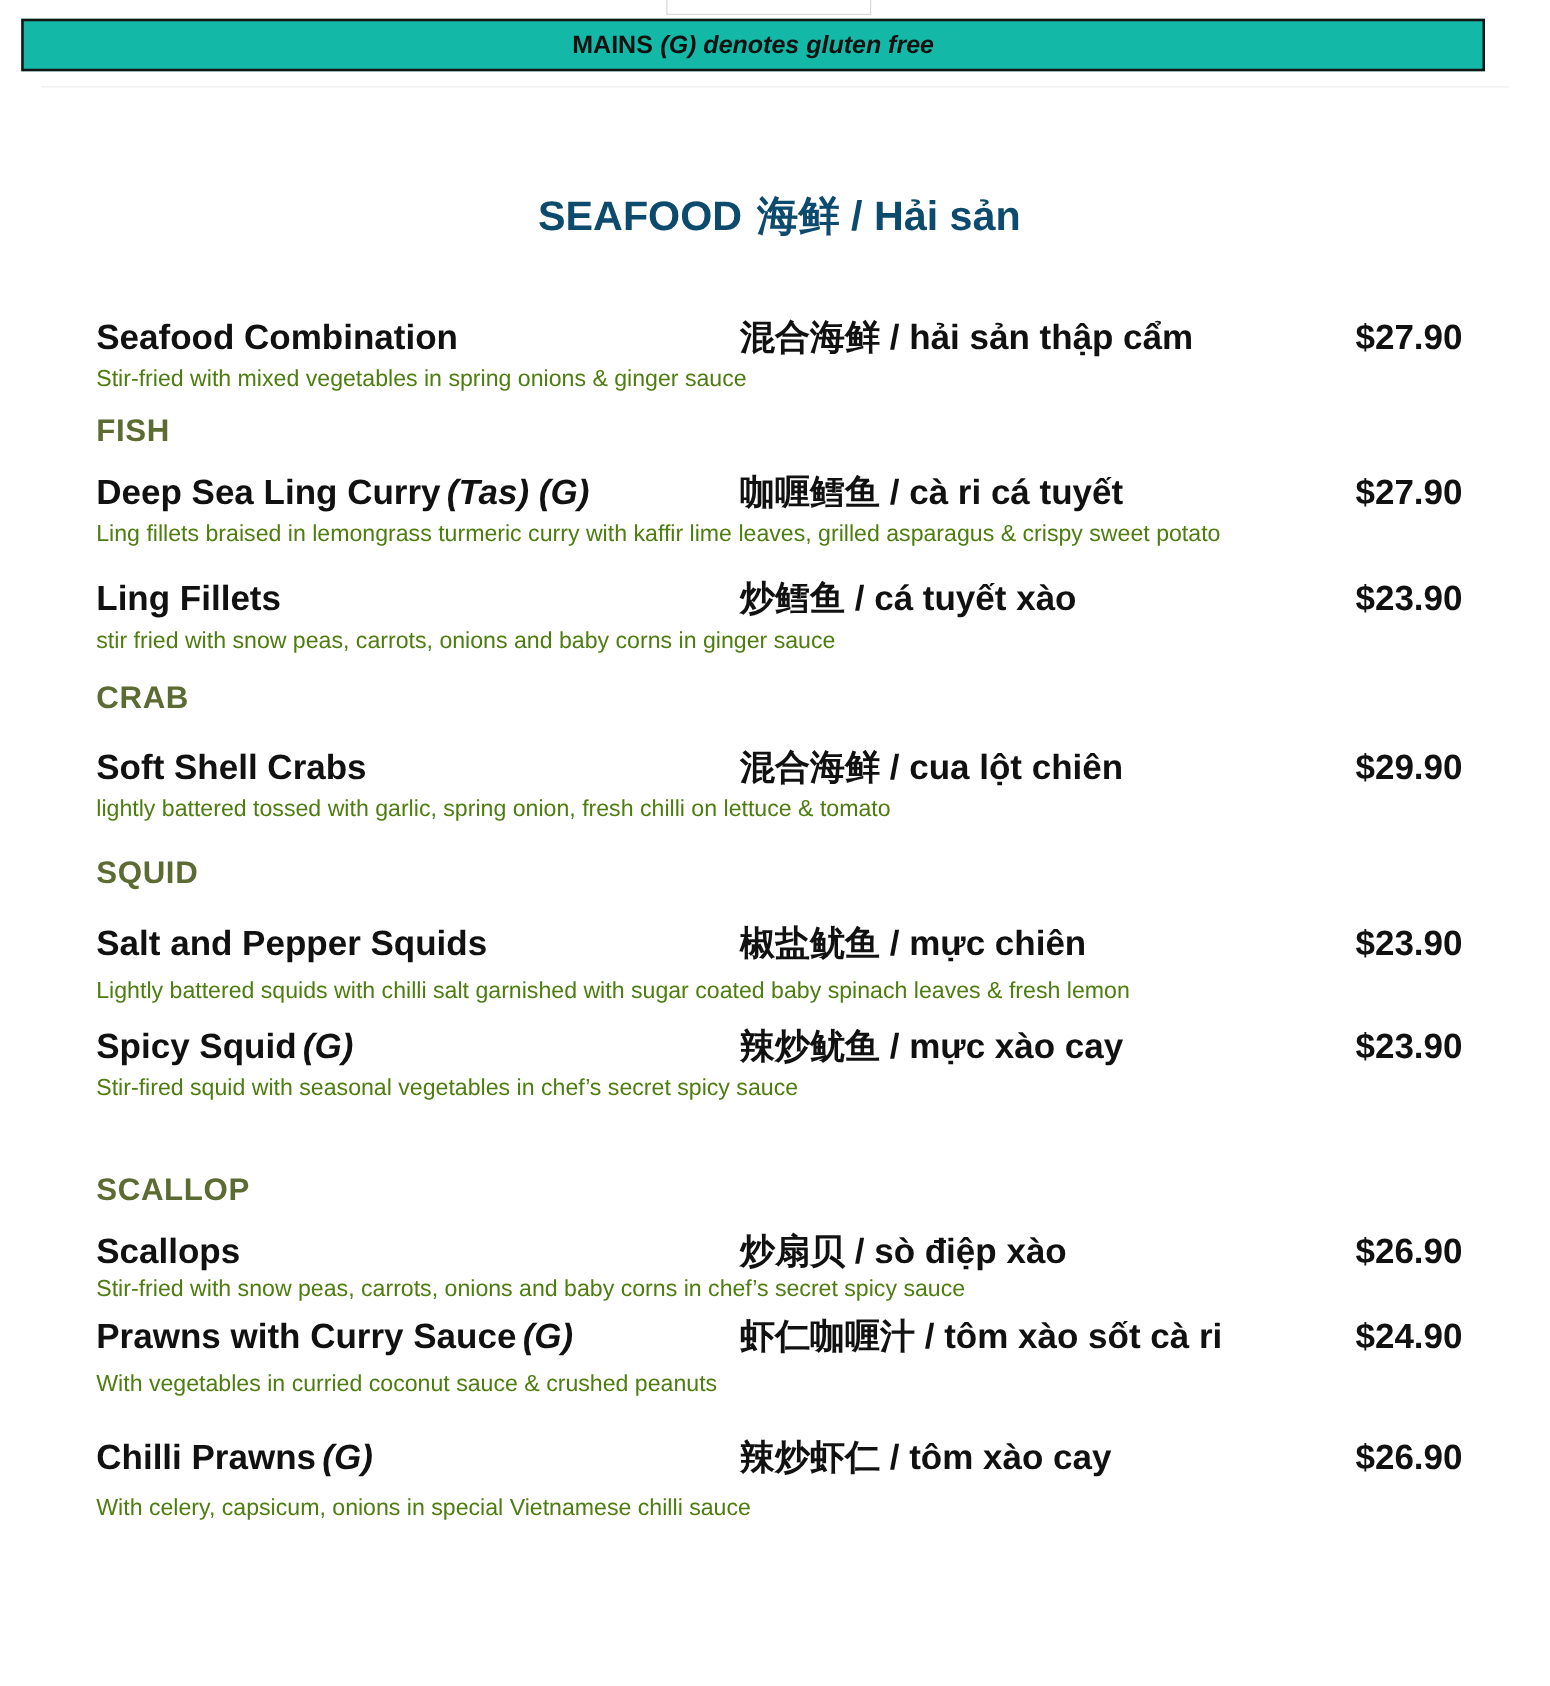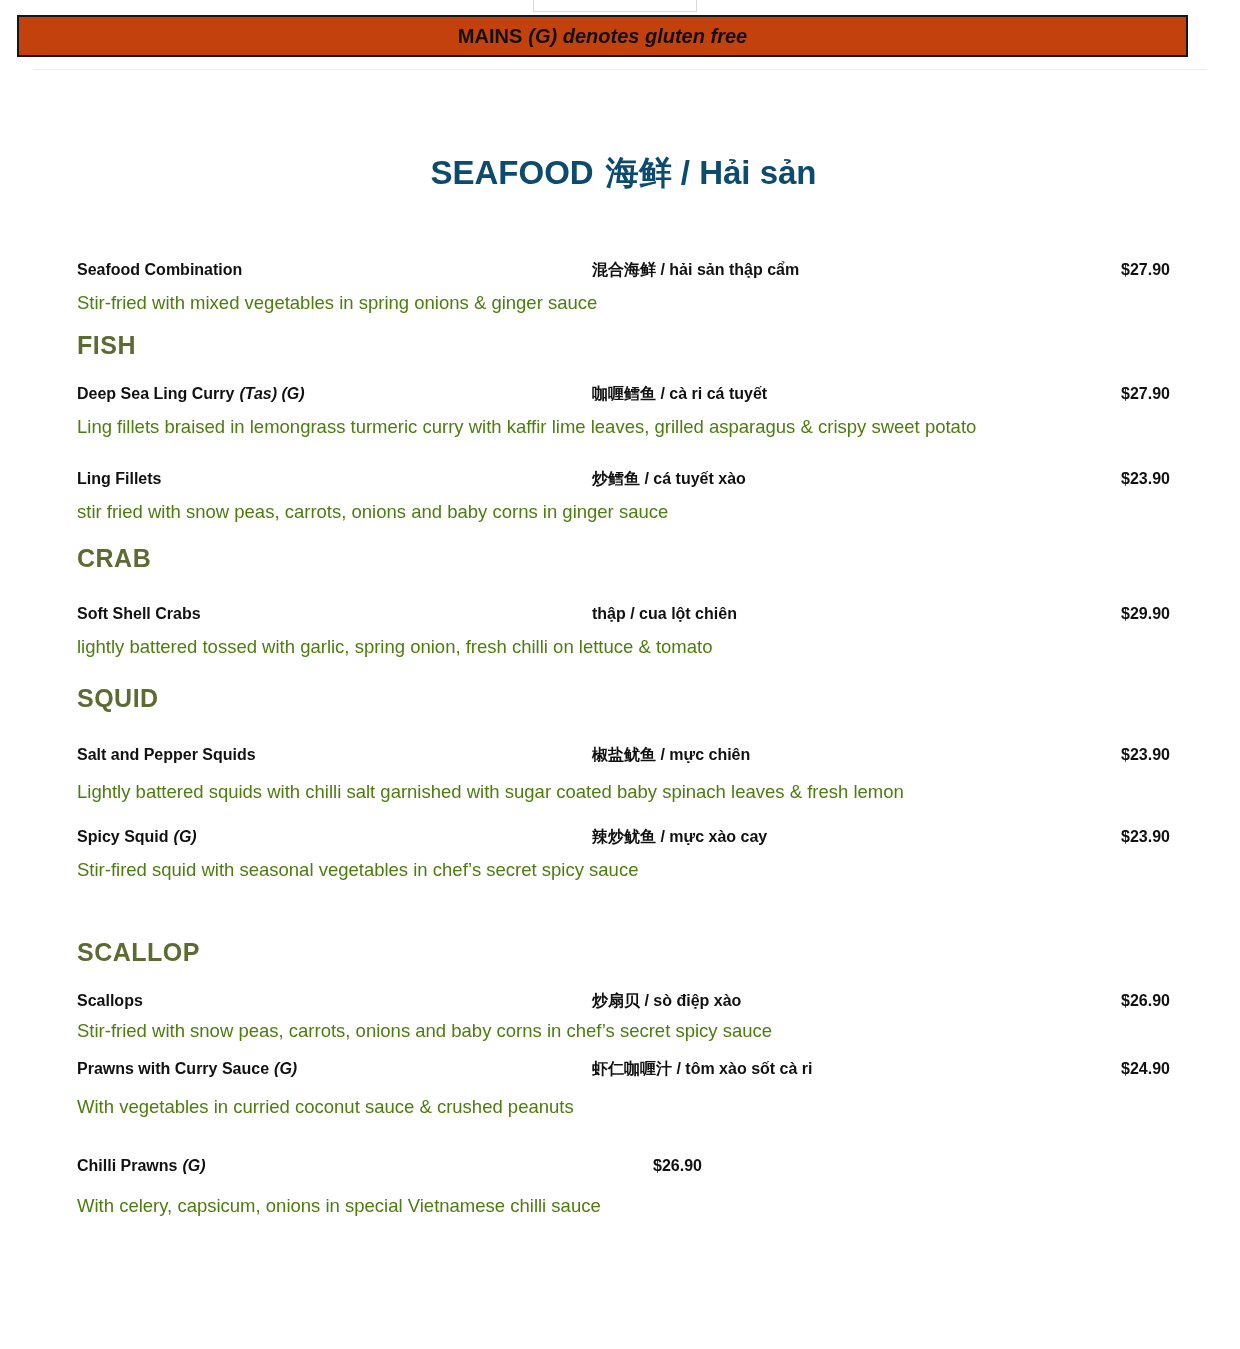--- a/index.html
+++ b/index.html
@@ -9,21 +9,21 @@
     font-family:"Liberation Sans","DejaVu Sans",sans-serif;
   }
   
   .topbox{
     position:absolute;left:533px;top:-9px;width:162px;height:19px;
     background:#ffffff;border:1px solid #d9d9d9;
   }
   
   .banner{
     margin:15px 52px 0 17px;
-    background:#c2410c;border:2px solid #161616;
+    background:#14b8a6;border:2px solid #161616;
     text-align:center;
     font-size:20px;font-weight:700;line-height:38px;height:38px;
     color:#111111;
   }
   .banner .note{font-style:italic;margin-left:6px;}
   .rule{
     margin:12px 33px 0 33px;height:0;border-top:1px solid #ededed;
   }
   .content{margin:0 70px 0 77px;}
   .page-heading{
@@ -31,21 +31,21 @@
     font-size:33px;font-weight:700;line-height:34px;
     color:#0c4a6e;
   }
   .page-heading .zh-vi{margin-left:12px;}
   .section-header{
     font-size:25px;font-weight:700;line-height:30px;
     color:#5c6b32;letter-spacing:0.5px;
   }
   .item-row{
     display:flex;align-items:baseline;
-    font-size:16px;font-weight:700;line-height:27px;color:#111111;
+    font-size:28px;font-weight:700;line-height:27px;color:#111111;
   }
   .item-name{width:515px;flex:0 0 515px;}
   .item-name .tag{font-style:italic;margin-left:5px;}
   .item-translation{flex:1 1 auto;text-align:left;}
   .item-price{flex:0 0 110px;text-align:right;}
   .item-desc{
     font-size:18.5px;font-weight:400;line-height:23px;color:#4d7c0f;
   }
 </style>
 </head>
@@ -85,21 +85,21 @@
     <span class="item-name"><span>Ling Fillets</span><span class="tag"></span></span>
     <span class="item-translation">炒鳕鱼 / cá tuyết xào</span>
     <span class="item-price">$23.90</span>
   </div>
   <div class="item-desc" style="margin-top:8px">stir fried with snow peas, carrots, onions and baby corns in ginger sauce</div>
 
   <div class="section-header" style="margin-top:20px">CRAB</div>
 
   <div class="item-row" style="margin-top:27px">
     <span class="item-name"><span>Soft Shell Crabs</span><span class="tag"></span></span>
-    <span class="item-translation">thập / cua lột chiên</span>
+    <span class="item-translation">混合海鲜 / cua lột chiên</span>
     <span class="item-price">$29.90</span>
   </div>
   <div class="item-desc" style="margin-top:8px">lightly battered tossed with garlic, spring onion, fresh chilli on lettuce &amp; tomato</div>
 
   <div class="section-header" style="margin-top:25px">SQUID</div>
 
   <div class="item-row" style="margin-top:28px">
     <span class="item-name"><span>Salt and Pepper Squids</span><span class="tag"></span></span>
     <span class="item-translation">椒盐鱿鱼 / mực chiên</span>
     <span class="item-price">$23.90</span>
@@ -125,17 +125,18 @@
 
   <div class="item-row" style="margin-top:13px">
     <span class="item-name"><span>Prawns with Curry Sauce</span><span class="tag">(G)</span></span>
     <span class="item-translation">虾仁咖喱汁 / tôm xào sốt cà ri</span>
     <span class="item-price">$24.90</span>
   </div>
   <div class="item-desc" style="margin-top:13px">With vegetables in curried coconut sauce &amp; crushed peanuts</div>
 
   <div class="item-row" style="margin-top:34px">
     <span class="item-name"><span>Chilli Prawns</span><span class="tag">(G)</span></span>
+    <span class="item-translation">辣炒虾仁 /  tôm xào cay</span>
     <span class="item-price">$26.90</span>
   </div>
   <div class="item-desc" style="margin-top:15px">With celery, capsicum, onions in special Vietnamese chilli sauce</div>
 
 </div>
 
 </body></html>

